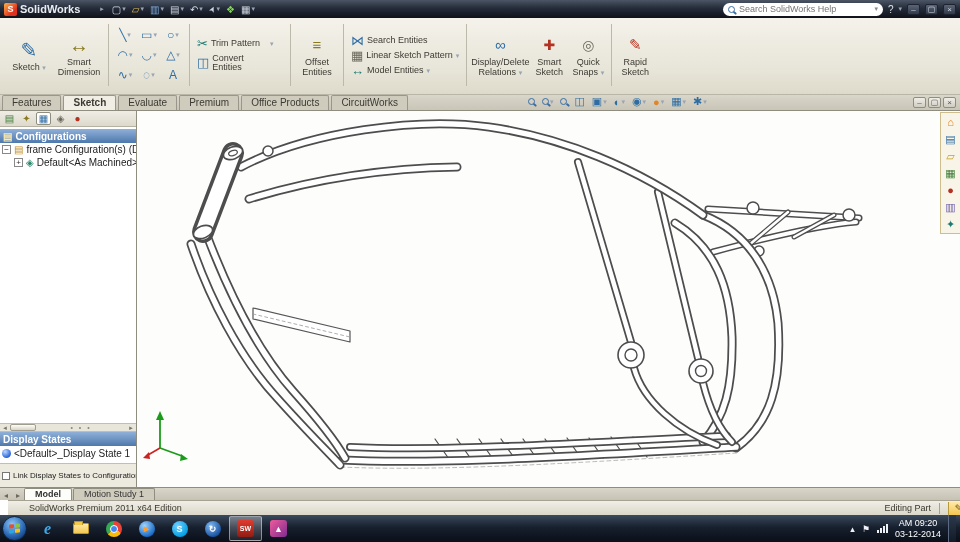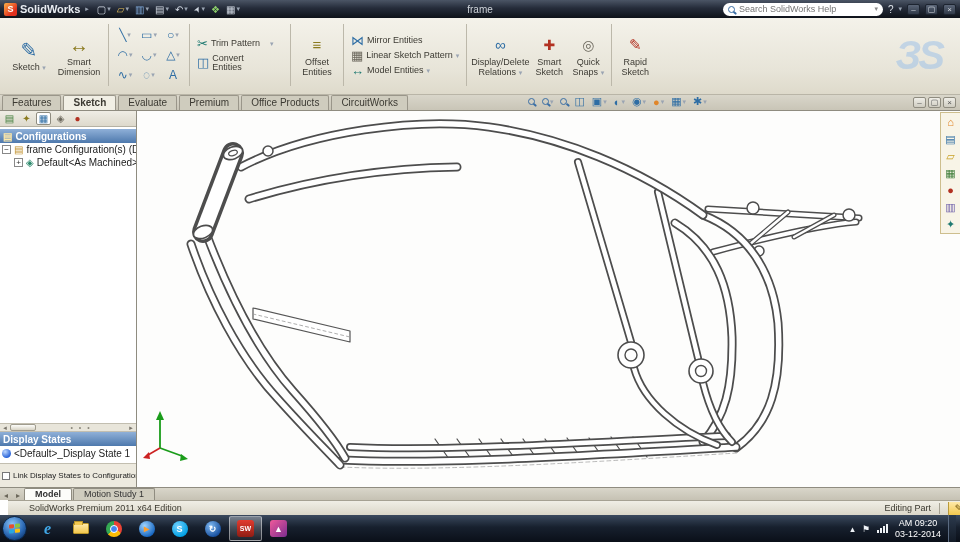--- a/index.html
+++ b/index.html
@@ -7,21 +7,21 @@
   .screen { position:relative; width:960px; height:542px; overflow:hidden; background:#fff;
             font-family:"Liberation Sans", sans-serif; }
 
   
   .tbar { position:absolute; left:0; top:0; width:960px; height:18px;
           background:linear-gradient(#4b5565,#252c3a 45%,#0e1219);
           display:flex; align-items:center; color:#e9edf2; font-size:11px; padding:0 4px; }
   .logo { width:13px; height:13px; border-radius:2px; margin-right:3px;
           background:linear-gradient(135deg,#ffb347,#e0301e 70%); color:#fff; font-size:9px;
           font-weight:bold; display:flex; align-items:center; justify-content:center; }
-  .appname { font-weight:bold; margin-right:5px;text-align:center; }
+  .appname { font-weight:bold; margin-right:20px;text-align:center; }
   .qat { display:flex; align-items:center; gap:6px; color:#cfd6e0; font-size:10px; }
   .qat .qi { display:flex; align-items:center; gap:1px; cursor:default; }
   .dd { font-size:7px; color:#9aa4b2; }
   .tb-center { position:absolute; left:0; right:0; text-align:center; color:#cfd4da; font-size:10px; pointer-events:none; }
   .tb-right { margin-left:auto; display:flex; align-items:center; gap:5px; z-index:2; }
   .search { display:flex; align-items:center; gap:4px; background:#fff; border-radius:8px;
             height:13px; padding:0 5px; width:160px; }
   .search input { border:none; outline:none; flex:1; font-size:9px; color:#555; background:transparent;
                   font-family:"Liberation Sans", sans-serif; }
   .mag { position:relative; width:7px; height:7px; border:1.5px solid #3a6ea5; border-radius:50%; display:inline-block; }
@@ -186,21 +186,20 @@
           <span class="dd">▾</span>
         </span>
       <span class="qi">
           <span style="color:#8ccf6a;">❖</span>
         </span>
       <span class="qi">
           <span>▦</span>
           <span class="dd">▾</span>
         </span>
     </div>
-    <div class="tb-center">frame</div>
     <div class="tb-right">
       <div class="search">
         <span class="mag"></span>
         <input placeholder="Search SolidWorks Help" style="">
         <span class="dd" style="color:#888;">▾</span>
       </div>
       <span class="helpq">?</span>
       <span class="dd">▾</span>
       <span class="wbtn">–</span>
       <span class="wbtn">▢</span>
@@ -273,21 +272,21 @@
 
     <div class="big" style="width:44px;">
       <span class="bigic c-oliv" style="font-size:15px;">≡</span>
       <span class="lab2">Offset Entities</span>
     </div>
     <div class="sep"></div>
 
     <div class="stack">
       <div class="wide">
         <span class="ic c-blue">⋈</span>
-        <span>Mirror Entities</span>
+        <span>Search Entities</span>
       </div>
       <div class="wide">
         <span class="ic c-gray">▦</span>
         <span>Linear Sketch Pattern</span>
           <span class="dd">▾</span>
       </div>
       <div class="wide">
         <span class="ic c-teal">↔</span>
         <span>Model Entities</span>
           <span class="dd">▾</span>
@@ -306,21 +305,20 @@
     <div class="big" style="width:38px;">
       <span class="bigic c-gray" style="font-size:14px;">◎</span>
       <span class="lab2"><span>Quick Snaps</span> <span class="dd">▾</span></span>
     </div>
     <div class="sep"></div>
     <div class="big" style="width:38px;">
       <span class="bigic c-red" style="font-size:15px;">✎</span>
       <span class="lab2">Rapid Sketch</span>
     </div>
 
-    <div class="wmark">ЗS</div>
   </div>
 
   <div class="trow">
     <div class="tab"><span>Features</span></div>
     <div class="tab active"><span>Sketch</span></div>
     <div class="tab"><span>Evaluate</span></div>
     <div class="tab"><span>Premium</span></div>
     <div class="tab"><span>Office Products</span></div>
     <div class="tab"><span>CircuitWorks</span></div>
 

